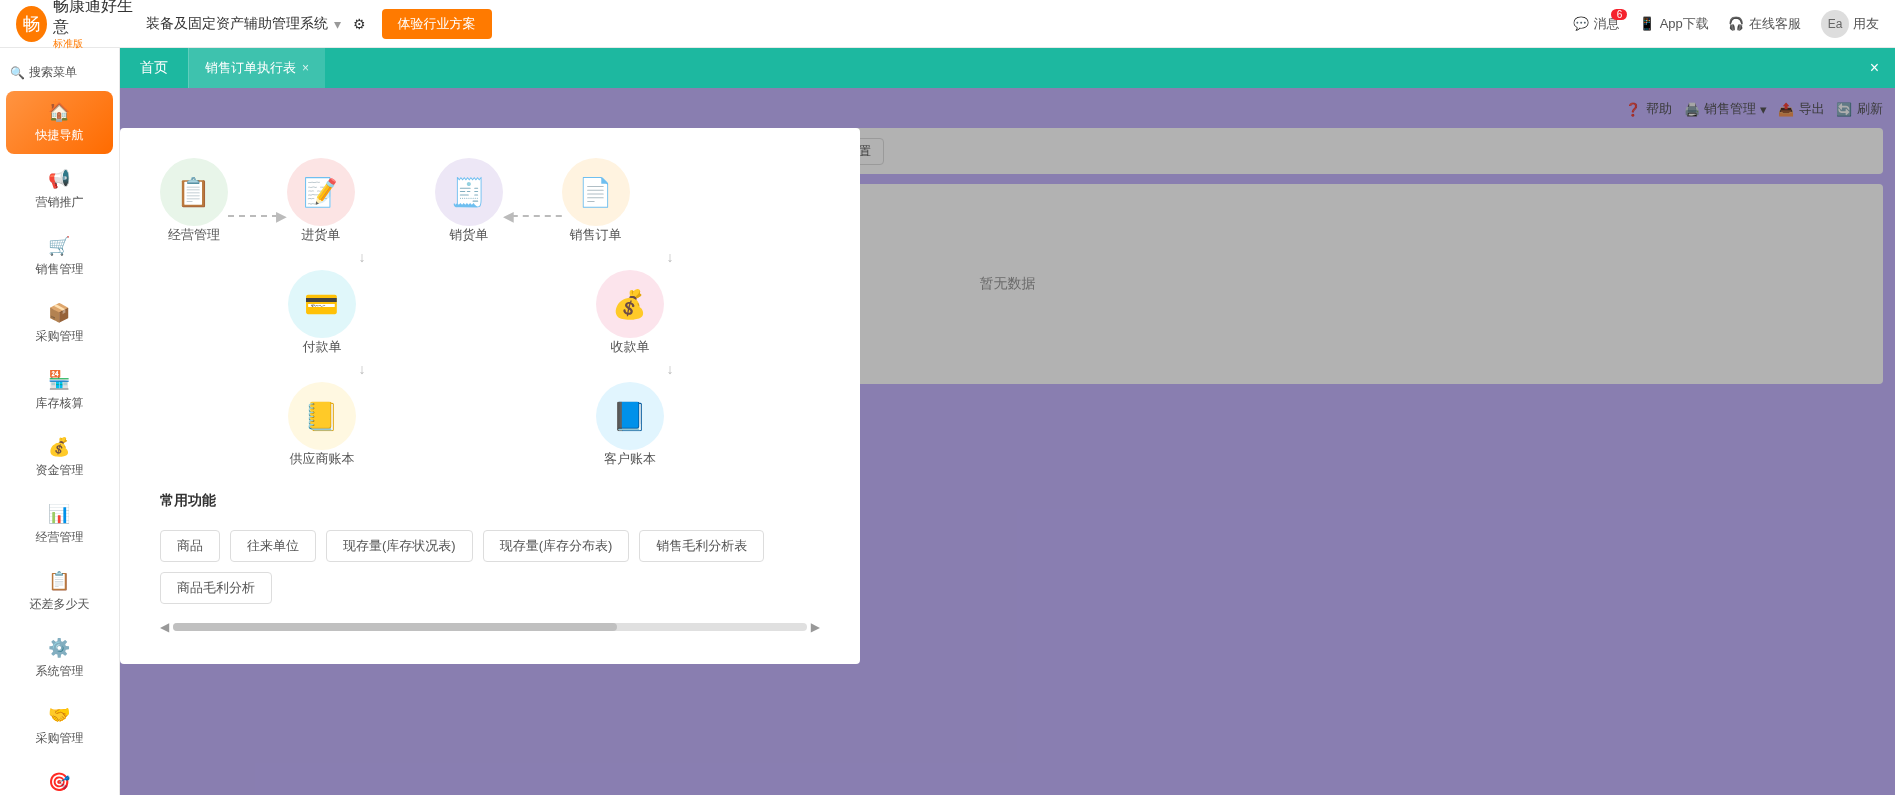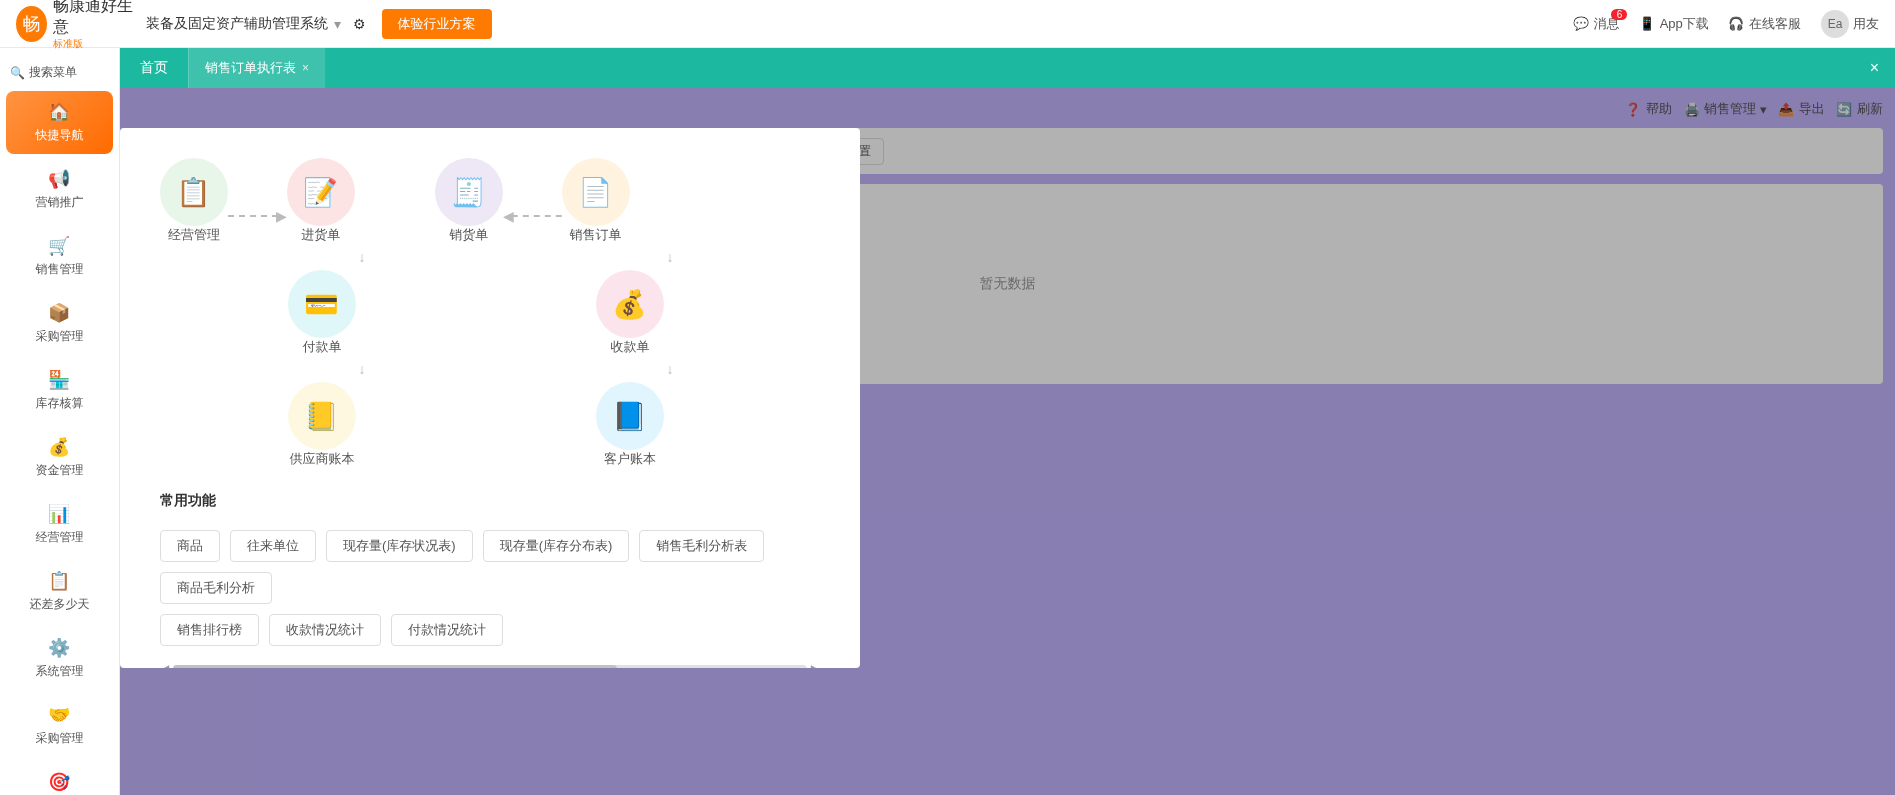--- a/index.html
+++ b/index.html
@@ -644,25 +644,20 @@
           <div>
             <div class="common-func-title">常用功能</div>
             <div class="func-buttons">
               <button class="func-btn">商品</button>
               <button class="func-btn">往来单位</button>
               <button class="func-btn">现存量(库存状况表)</button>
               <button class="func-btn">现存量(库存分布表)</button>
               <button class="func-btn">销售毛利分析表</button>
               <button class="func-btn">商品毛利分析</button>
             </div>
-            <div class="func-buttons" style="margin-top:10px;">
-              <button class="func-btn">销售排行榜</button>
-              <button class="func-btn">收款情况统计</button>
-              <button class="func-btn">付款情况统计</button>
-            </div>
           </div>
 
           <div class="scroll-bar-row">
             <span class="scroll-arrow">◀</span>
             <div class="scroll-track">
               <div class="scroll-thumb"></div>
             </div>
             <span class="scroll-arrow">▶</span>
           </div>
         </div>

